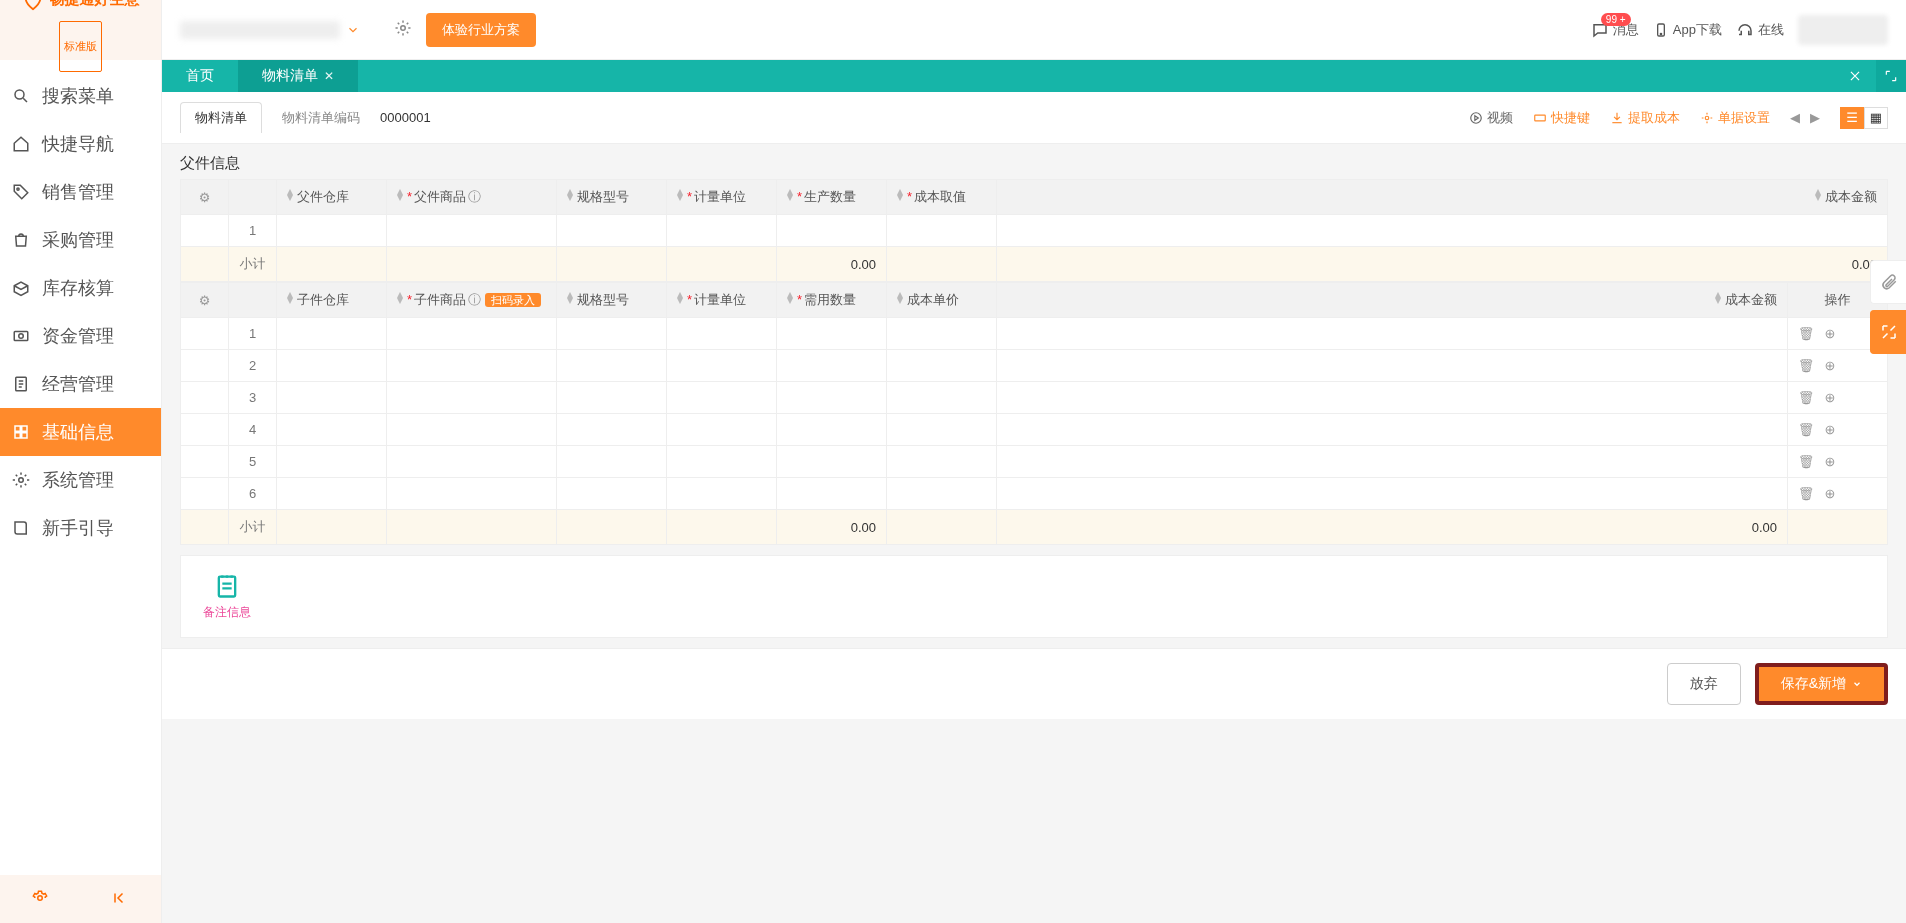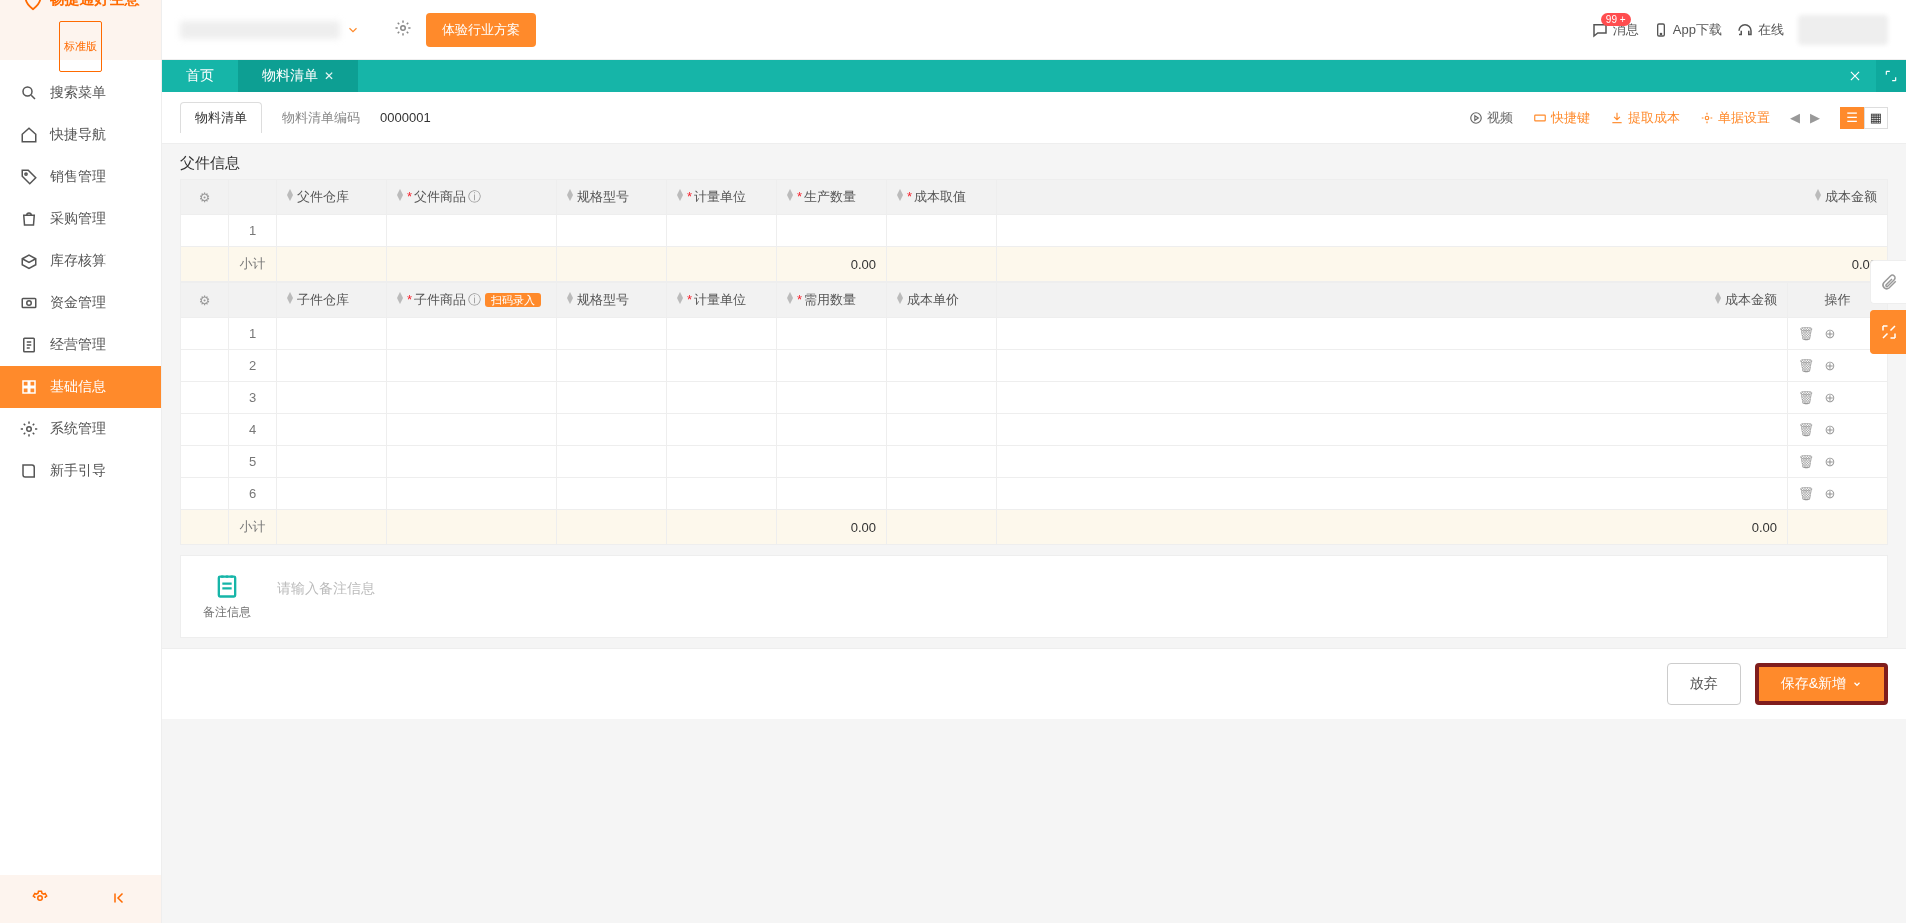--- a/index.html
+++ b/index.html
@@ -6,21 +6,21 @@
 body { font-family: "Microsoft YaHei", Arial, sans-serif; font-size: 13px; color: #333; background: #f5f5f5; overflow: hidden; }
 .app { display: flex; height: 100vh; }
 
 
 .sidebar { width: 162px; background: #fff; display: flex; flex-direction: column; border-right: 1px solid #eee; }
 .logo-area { height: 60px; background: #fdf4ee; display: flex; flex-direction: column; align-items: center; justify-content: center; color: #ff6a00; gap: 8px; }
 .logo-row { display: flex; align-items: center; gap: 6px; font-weight: bold; font-size: 15px; }
 .logo-mark { width: 22px; height: 22px; }
 .logo-sub { font-size: 11px; border: 1px solid #ff6a00; padding: 17px 4px; border-radius: 2px; margin-top: 2px; }
 .menu { flex: 1; padding-top: 12px; }
-.menu-item { display: flex; align-items: center; gap: 12px; padding: 12px 20px; color: #555; cursor: pointer; font-size: 14px; }
+.menu-item { display: flex; align-items: center; gap: 12px; padding: 12px 12px; color: #555; cursor: pointer; font-size: 18px; }
 .menu-item .micon { width: 18px; height: 18px; display: inline-flex; align-items: center; justify-content: center; }
 .menu-item.active { background: #ff8a2b; color: #fff; }
 .sidebar-bottom { height: 48px; background: #fdf4ee; display: flex; align-items: center; justify-content: space-around; color: #ff6a00; }
 
 
 .main { flex: 1; display: flex; flex-direction: column; min-width: 0; position: relative; }
 
 
 .topbar { height: 60px; background: #fff; display: flex; align-items: center; padding: 0 18px; gap: 14px; border-bottom: 1px solid #eee; }
 .org-select { display: flex; align-items: center; gap: 6px; color: #555; min-width: 200px; }
@@ -68,21 +68,21 @@
 .scan-badge { background:#ff8a2b;color:#fff;padding:1px 6px;border-radius:3px;font-size:11px;margin-left:4px;}
 .help-ic { color:#999; margin-left:2px;}
 .op-col { text-align:center; }
 .op-col .op { display:inline-flex; gap:10px; color:#999; justify-content:center;}
 .op-col .op span{cursor:pointer;}
 
 
 .remarks { background:#fff; margin: 10px 18px; display:flex; padding: 16px; border:1px solid #eee; gap: 20px; align-items:flex-start;}
 .remarks-ic { width:60px; display:flex; flex-direction:column; align-items:center; color:#16b5a8; gap:4px;}
 .remarks-ic svg{color:#16b5a8;}
-.remarks-label { color:#737373; font-size:12px;}
+.remarks-label { color:#ec4899; font-size:12px;}
 .remarks-input { flex:1; border:none; outline:none; font-size:14px; color:#333; padding:8px 0; }
 .remarks-input::placeholder{color:#bbb;}
 
 
 .footer { position: sticky; bottom:0; background:#fff; padding: 14px 18px; display:flex; justify-content:flex-end; gap:14px; border-top:1px solid #eee; }
 .btn { padding: 8px 22px; border-radius:4px; font-size:14px; cursor:pointer; }
 .btn-default { background:#fff; border:1px solid #ccc; color:#555; }
 .btn-primary { background:#ff8a2b; border:4px solid #7f1d1d; color:#fff; display:flex;align-items:center;gap:6px;}
 
 
@@ -502,21 +502,20 @@
       </table>
 
       <div class="remarks">
         <div class="remarks-ic">
           <svg width="28" height="28" viewBox="0 0 24 24" fill="none" stroke="currentColor" stroke-width="2">
               <rect x="5" y="4" width="14" height="17" rx="1"></rect>
               <path d="M8 3v2M12 3v2M16 3v2M8 10h8M8 14h8"></path>
             </svg>
           <span class="remarks-label">备注信息</span>
         </div>
-        <input class="remarks-input" placeholder="请输入备注信息" style="">
       </div>
 
       <div class="footer">
         <button class="btn btn-default">放弃</button>
         <button class="btn btn-primary">
             <span>保存&amp;新增</span>
             <svg width="10" height="10" viewBox="0 0 24 24" fill="none" stroke="currentColor" stroke-width="3">
               <path d="M6 9l6 6 6-6"></path>
             </svg>
           </button>

